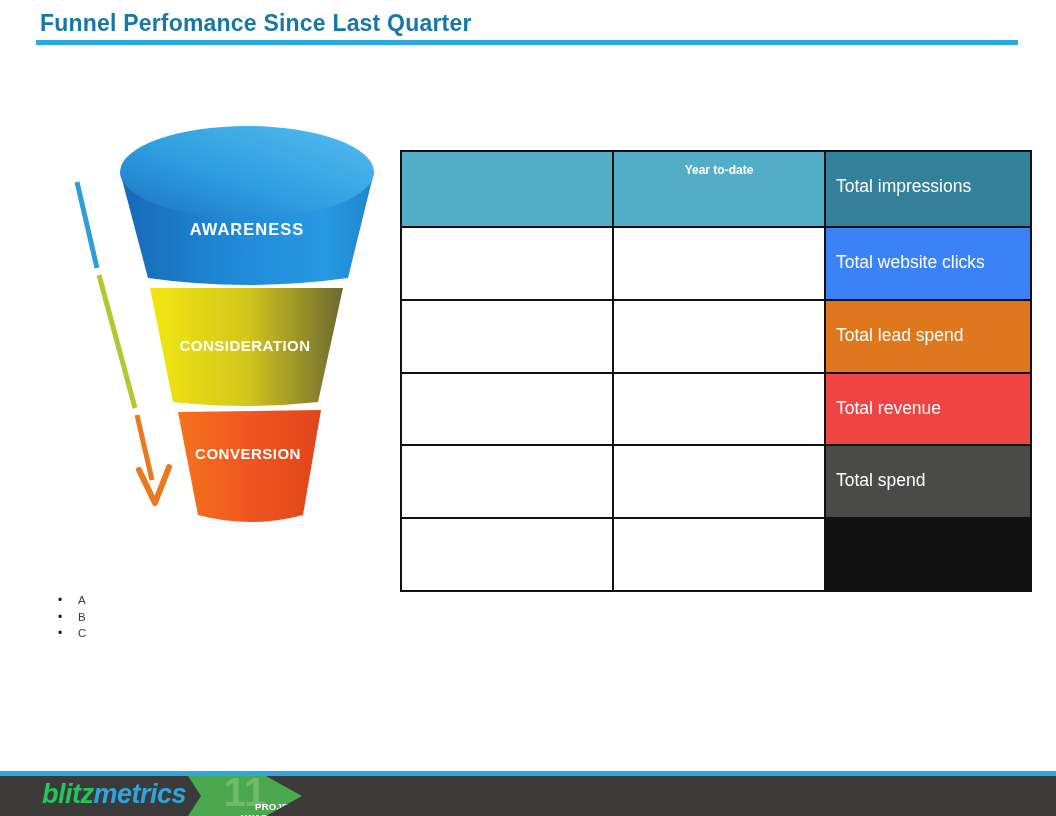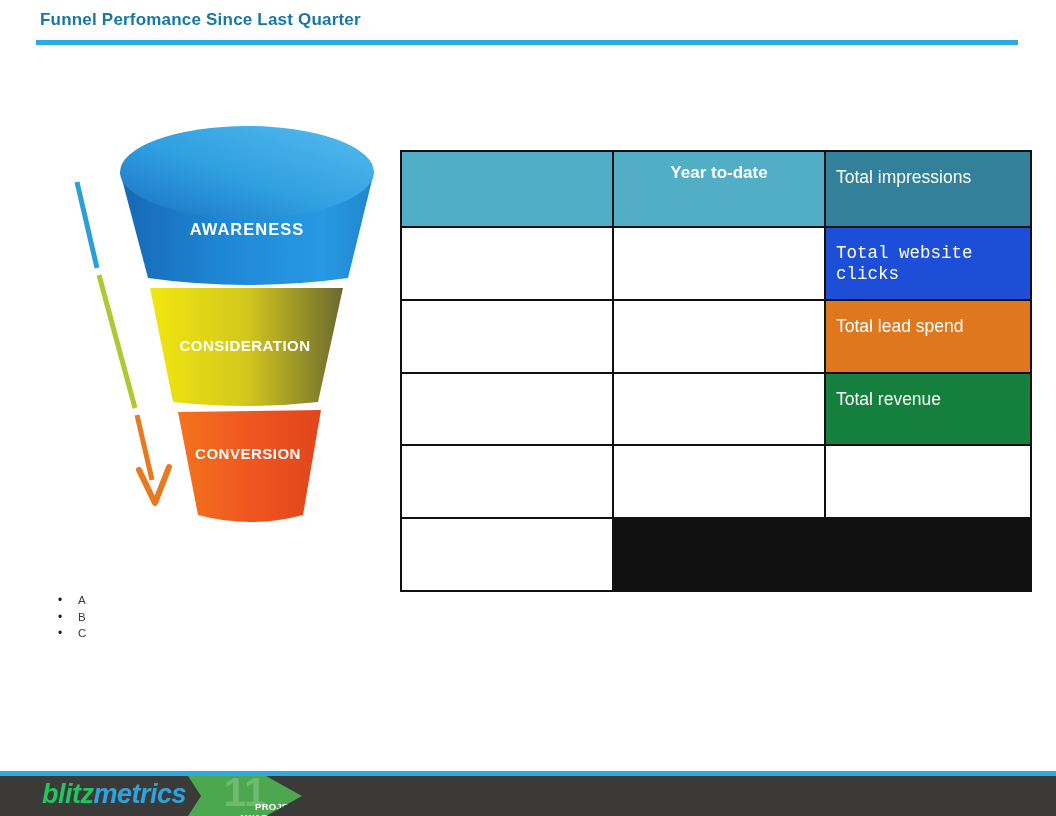--- a/index.html
+++ b/index.html
@@ -2,46 +2,46 @@
 <html><head>
 <meta charset="utf-8">
 <style>
   html,body{margin:0;padding:0;background:#fff;}
   .slide{
     position:relative;width:1056px;height:816px;background:#ffffff;overflow:hidden;
     font-family:"Liberation Sans",sans-serif;
   }
   
   .title{
-    position:absolute;left:40px;top:10px;font-size:17px;font-weight:bold;
+    position:absolute;left:40px;top:10px;font-size:23px;font-weight:bold;
     color:#1877A5;letter-spacing:.2px;
   }
   .title-underline{
     position:absolute;left:36px;top:40px;width:982px;height:5px;background:#2BA9E0;
   }
   
   .funnel{position:absolute;left:55px;top:118px;width:330px;height:420px;}
   
   .metrics-table{
     position:absolute;left:400px;top:150px;width:632px;height:442px;
     display:grid;grid-template-columns:210px 210px 1fr;grid-template-rows:74px repeat(5,1fr);
     background:#111;gap:2px;border:2px solid #111;box-sizing:border-box;
   }
   .cell{background:#fff;box-sizing:border-box;}
   .cell.header{
-    background:#52AEC7;color:#fff;font-weight:bold;font-size:17px;
+    background:#52AEC7;color:#fff;font-weight:bold;font-size:12px;
     display:flex;justify-content:center;padding-top:11px;
   }
   .cell.label{
-    color:#fff;font-size:17.5px;padding:15px 4px 0 10px;line-height:1.2;
+    color:#fff;font-size:17.5px;padding:24px 4px 0 10px;line-height:1.2;
   }
   .bg-impressions{background:#33809B;}
-  .bg-clicks{background:#1d4ed8;font-family:Liberation Mono, monospace;}
+  .bg-clicks{background:#3b82f6;}
   .bg-leads{background:#DF771F;}
-  .bg-revenue{background:#15803d;}
+  .bg-revenue{background:#ef4444;}
   .bg-spend{background:#4A4A48;}
   
   .bullets{position:absolute;left:58px;top:593px;}
   .bullet-row{display:flex;align-items:baseline;height:16.5px;color:#3A3A3A;font-size:11.5px;}
   .bullet-dot{width:10px;font-size:12px;color:#1a1a1a;}
   .bullet-text{margin-left:10px;}
   
   .footer-line{position:absolute;left:0;top:771px;width:1056px;height:5px;background:#2BA9E0;}
   .footer-bar{position:absolute;left:0;top:776px;width:1056px;height:40px;background:#3B3A39;}
   .logo{
@@ -134,20 +134,21 @@
     <div class="cell"></div>
 
     <div class="cell label bg-leads">Total lead spend</div>
     <div class="cell"></div>
     <div class="cell"></div>
 
     <div class="cell label bg-revenue">Total revenue</div>
     <div class="cell"></div>
     <div class="cell"></div>
 
+    <div class="cell label bg-spend">Total spend</div>
     <div class="cell"></div>
     <div class="cell"></div>
   </div>
 
   <div class="bullets">
     <div class="bullet-row">
       <span class="bullet-dot">•</span>
       <span class="bullet-text">A</span>
     </div>
     <div class="bullet-row">

